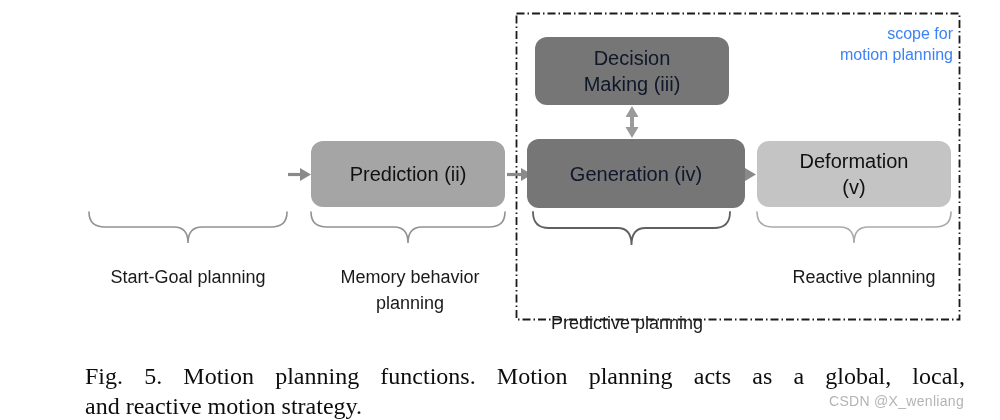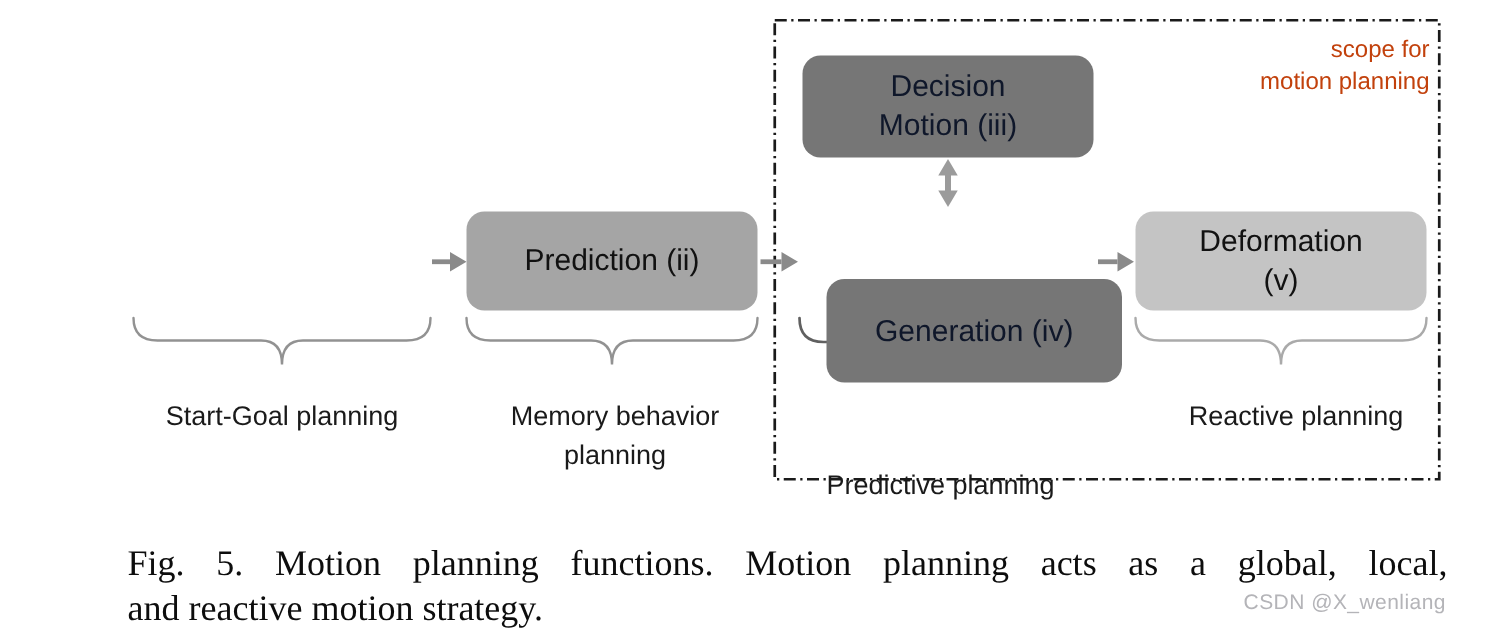--- a/index.html
+++ b/index.html
@@ -12,33 +12,33 @@
     position:absolute;display:flex;flex-direction:column;align-items:center;justify-content:center;
     border-radius:12px;font-size:20px;line-height:26px;text-align:center;color:#111111;
   }
   .box-dark{background:#767676;color:#0f172a;}
   .box-medium{background:#a5a5a5;}
   .box-light{background:#c4c4c4;}
   .box-dashed{background:#ffffff;border:3px dashed #8a8a8a;}
   #box-route-planning{left:89px;top:141px;width:191px;height:61px;}
   #box-prediction{left:311px;top:141px;width:194px;height:66px;}
   #box-decision-making{left:535px;top:37px;width:194px;height:68px;}
-  #box-generation{left:551px;top:139px;width:197px;height:69px;margin-top:47px;}
+  #box-generation{left:527px;top:139px;width:218px;height:69px;}
   #box-deformation{left:757px;top:141px;width:194px;height:66px;}
   .func-label{
     position:absolute;top:264px;width:220px;text-align:center;font-size:18px;line-height:26px;
     color:#1a1a1a;white-space:pre-line;
   }
   #label-start-goal{left:78px;}
   #label-memory-behavior{left:300px;}
   #label-predictive{left:517px;margin-top:46px;}
   #label-reactive{left:754px;}
   #scope-note{
     position:absolute;top:23px;right:47px;text-align:right;font-size:16px;line-height:21px;
-    color:#c2410c;white-space:pre-line;
+    color:#3b82f6;white-space:pre-line;
   }
   #caption{
     position:absolute;left:85px;top:361px;width:880px;
     font-family:"Liberation Serif","DejaVu Serif",serif;font-size:24px;line-height:30px;color:#0d0d0d;
   }
   #caption-line1{text-align:justify;text-align-last:justify;}
   #caption-line2{text-align:left;}
   #watermark{
     position:absolute;right:36px;top:393px;font-size:14px;color:#b4b4b8;letter-spacing:.3px;
   }
@@ -80,21 +80,21 @@
   <div id="scope-note">scope for
 motion planning</div>
 
 
   <div class="box box-medium" id="box-prediction">
     <div>Prediction (ii)</div>
   </div>
 
   <div class="box box-dark" id="box-decision-making">
     <div>Decision</div>
-    <div>Motion (iii)</div>
+    <div>Making (iii)</div>
   </div>
 
   <div class="box box-dark" id="box-generation">
     <div>Generation (iv)</div>
   </div>
 
   <div class="box box-light" id="box-deformation">
     <div>Deformation</div>
     <div>(v)</div>
   </div>

